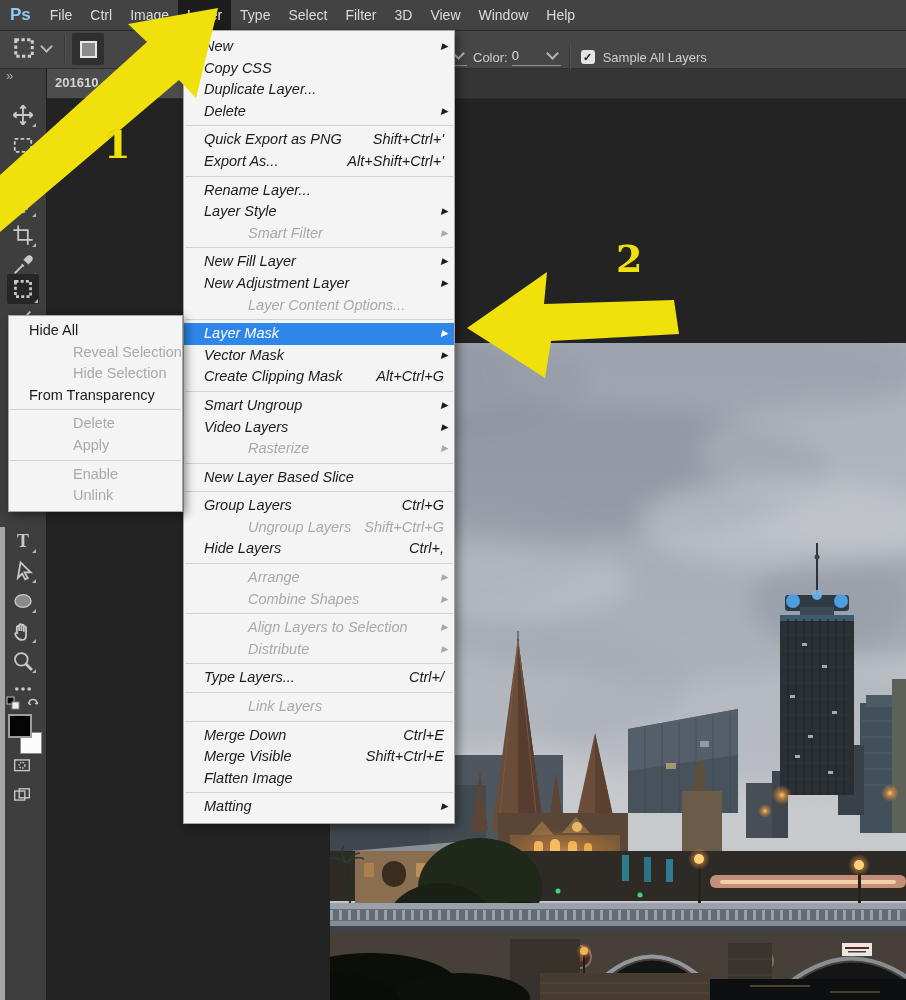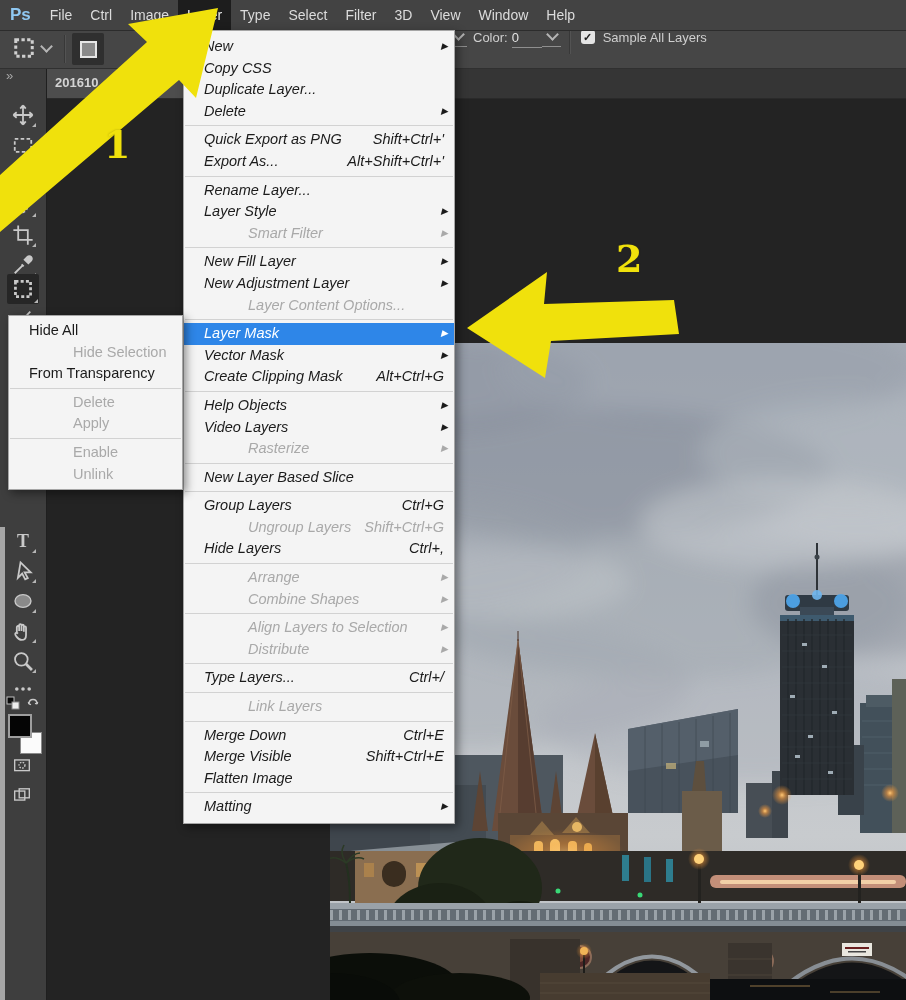--- a/index.html
+++ b/index.html
@@ -16,21 +16,21 @@
   .optionsbar{position:absolute;left:0;top:30px;width:906px;height:38px;background:#464646;
     border-bottom:1px solid #303030;z-index:19;}
   .preset{position:absolute;left:12px;top:6px;display:flex;align-items:center;}
   .chev{display:inline-block;width:7px;height:7px;border-right:2px solid #b5b5b5;
     border-bottom:2px solid #b5b5b5;transform:rotate(45deg);margin:0 4px 3px 6px;}
   .dd-underline{border-bottom:1px solid #8f8f8f;padding-bottom:4px;display:inline-flex;align-items:center;}
   .osep{position:absolute;top:5px;width:1px;height:28px;background:#383838;border-right:1px solid #535353;}
   .mode-btn{position:absolute;left:72px;top:3px;width:32px;height:32px;background:#2f2f2f;
     border-radius:2px;display:flex;align-items:center;justify-content:center;}
   .mode-btn .sq{width:13px;height:13px;background:#8a8a8a;border:2px solid #e6e6e6;}
-  .opt-right{position:absolute;left:448px;top:0;height:54px;display:flex;align-items:flex-start;
+  .opt-right{position:absolute;left:448px;top:0;height:54px;display:flex;align-items:center;
     color:#cfcfcf;font-size:13px;}
   .color-label{margin:0 4px 0 6px;}
   .color-val{display:inline-block;min-width:30px;border-bottom:1px solid #8f8f8f;
     padding-bottom:2px;color:#e3e3e3;}
   .vbar{width:1px;height:24px;background:#383838;border-right:1px solid #535353;margin:0 10px 0 8px;}
   .cbx{width:14px;height:14px;background:#e4e4e4;border-radius:3px;color:#1d1d1d;font-size:11px;
     line-height:14px;text-align:center;font-weight:bold;margin-right:8px;}
   
   .toolbar{position:absolute;left:0;top:68px;width:46px;bottom:0;background:#3e3e3e;
     border-right:1px solid #1f1f1f;z-index:5;}
@@ -466,21 +466,21 @@
       <div class="mi">
         <span class="lbl">Vector Mask</span>
         <span class="sub">▶</span>
       </div>
       <div class="mi">
         <span class="lbl">Create Clipping Mask</span>
         <span class="sc">Alt+Ctrl+G</span>
       </div>
       <div class="msep"></div>
       <div class="mi">
-        <span class="lbl">Help Objects</span>
+        <span class="lbl">Smart Ungroup</span>
         <span class="sub">▶</span>
       </div>
       <div class="mi">
         <span class="lbl">Video Layers</span>
         <span class="sub">▶</span>
       </div>
       <div class="mi dis">
         <span class="lbl">Rasterize</span>
         <span class="sub">▶</span>
       </div>
@@ -543,20 +543,23 @@
       <div class="msep"></div>
       <div class="mi">
         <span class="lbl">Matting</span>
         <span class="sub">▶</span>
       </div>
     </div>
 
   <div class="submenu-panel" id="mask-submenu">
       <div class="mi">
         <span class="lbl">Hide All</span>
+      </div>
+      <div class="mi dis">
+        <span class="lbl">Reveal Selection</span>
       </div>
       <div class="mi dis">
         <span class="lbl">Hide Selection</span>
       </div>
       <div class="mi">
         <span class="lbl">From Transparency</span>
       </div>
       <div class="msep"></div>
       <div class="mi dis">
         <span class="lbl">Delete</span>

